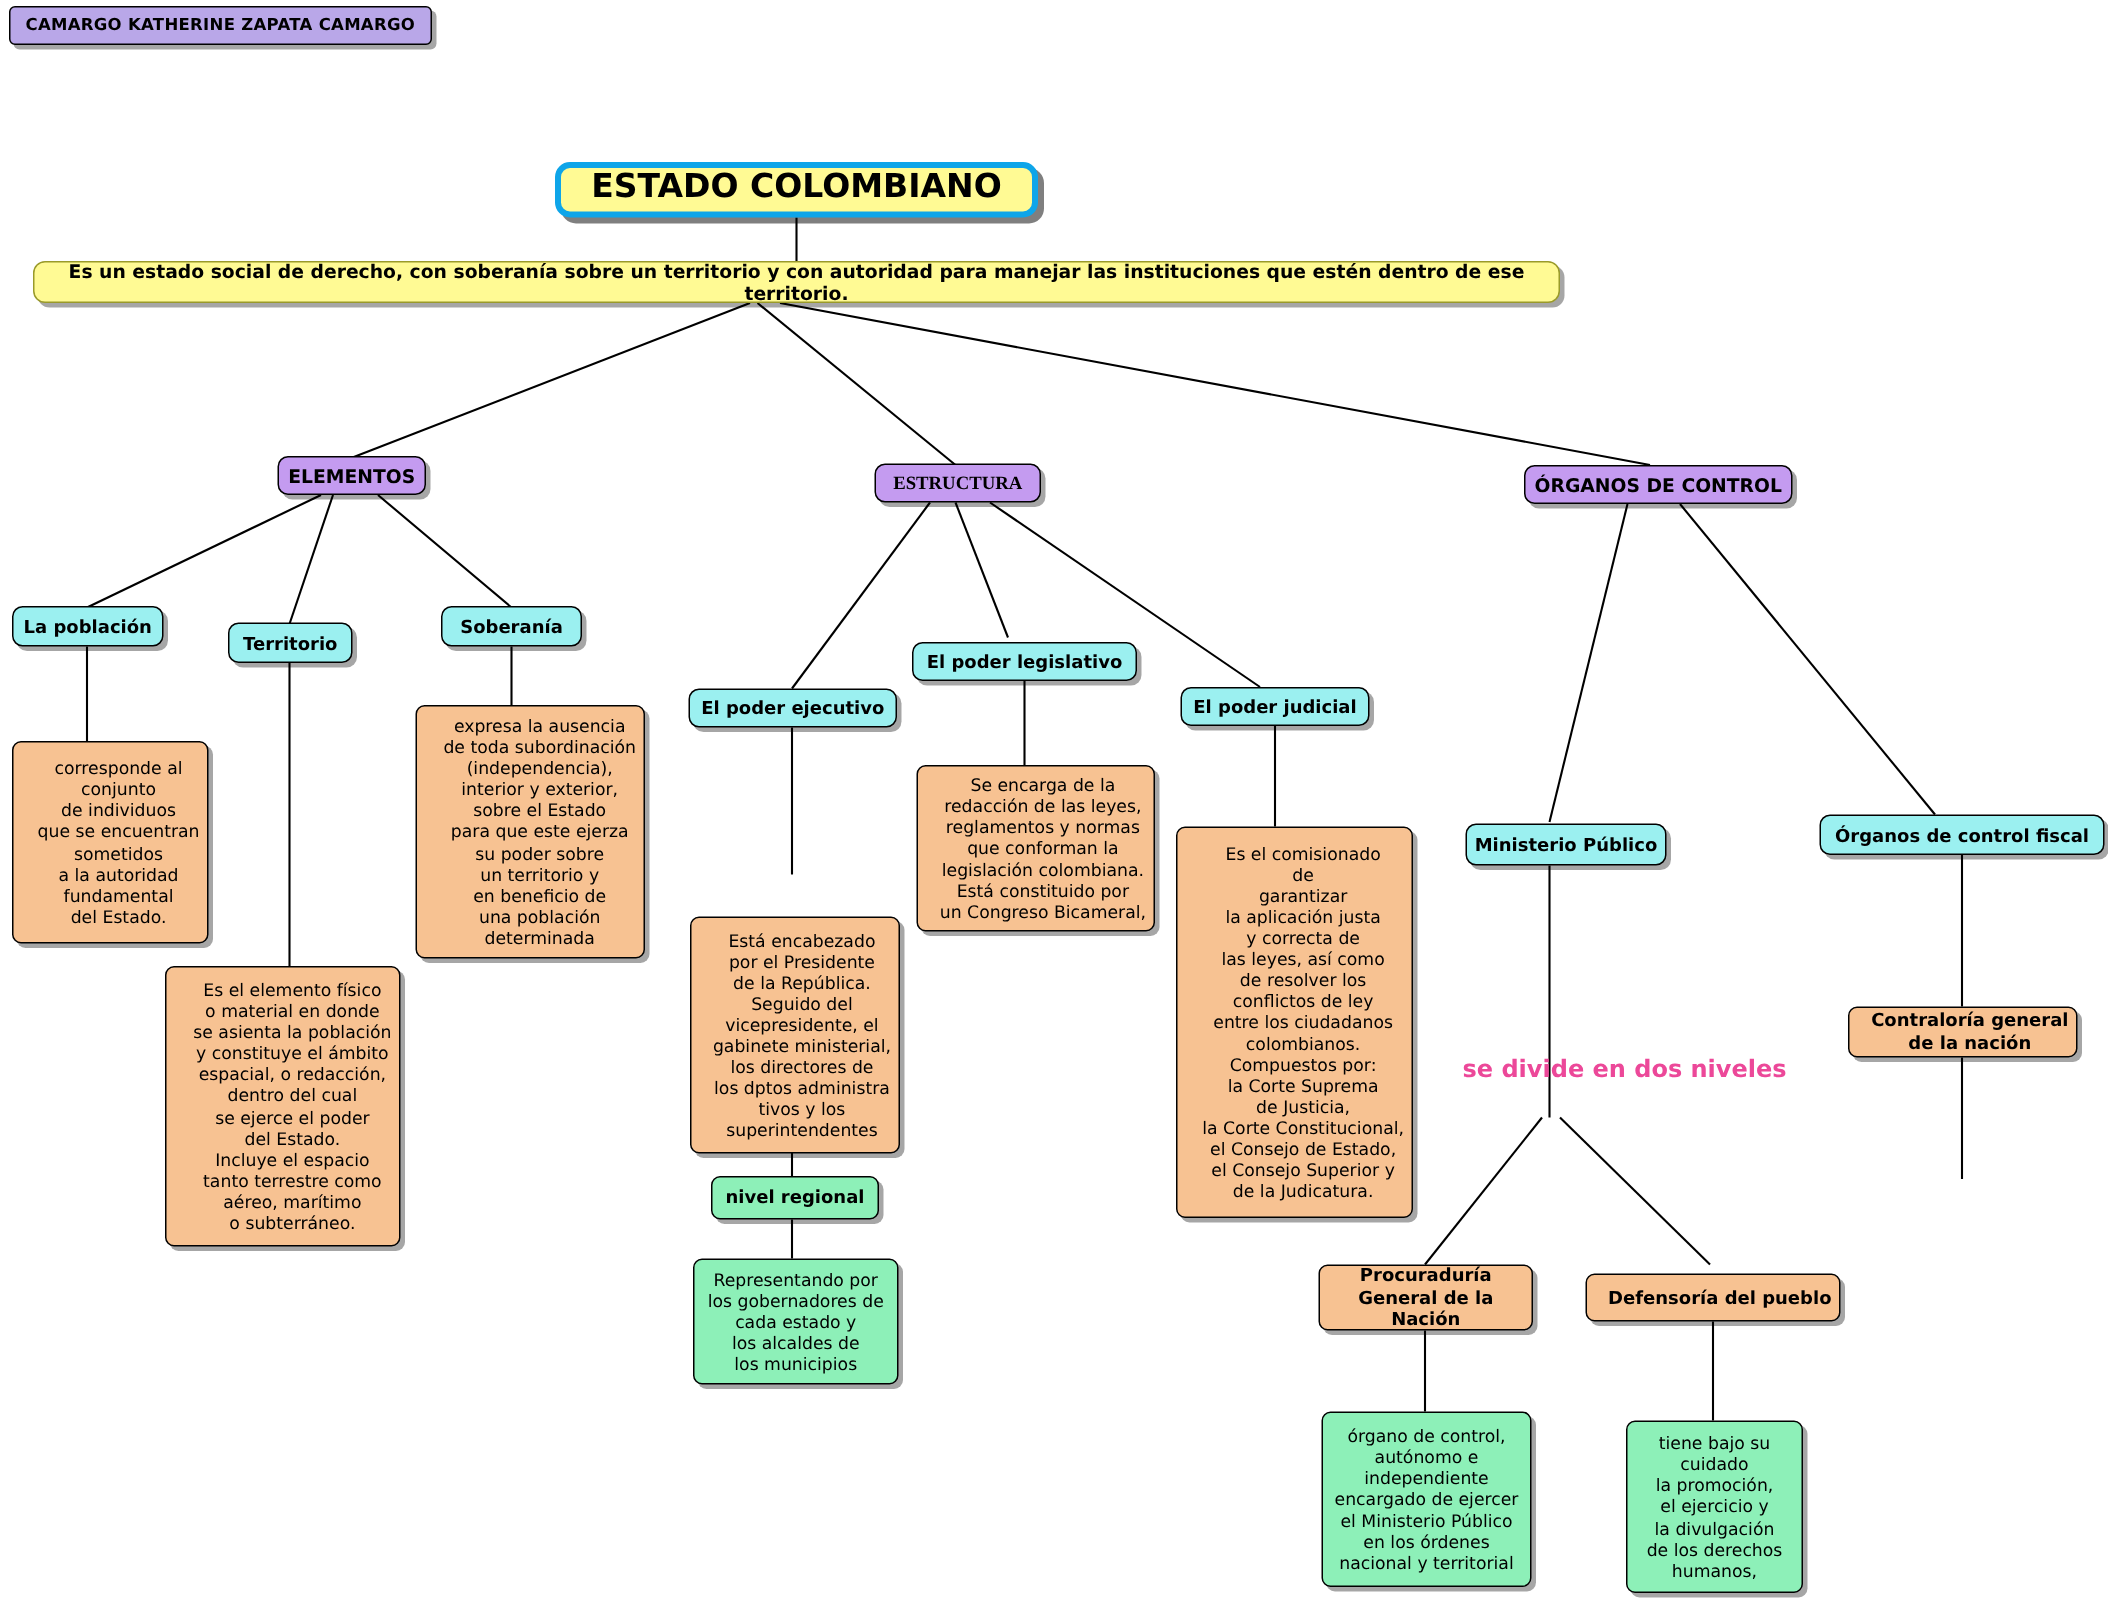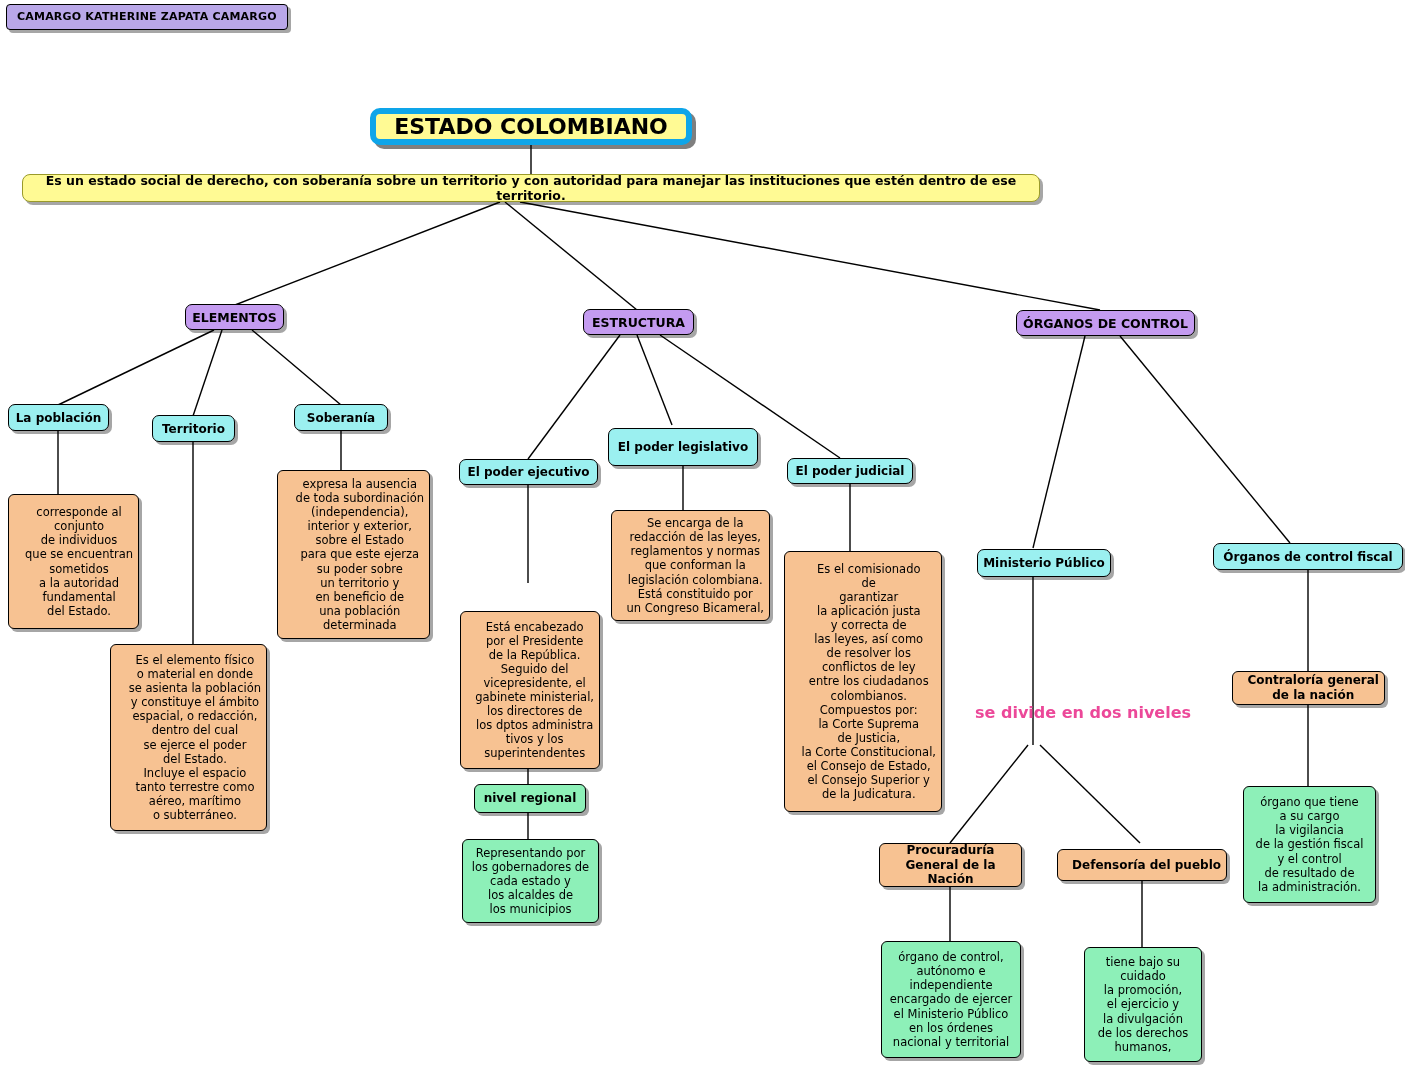--- a/index.html
+++ b/index.html
@@ -10,23 +10,23 @@
 
   .name-tag{
     position:absolute;left:6px;top:4px;
     background:#b9a7e8;border:1px solid #000;border-radius:4px;
     font-size:11px;font-weight:bold;color:#000;
     padding:5px 10px 6px 10px;letter-spacing:0.2px;
     box-shadow:3px 3px 0 rgba(0,0,0,0.35);
   }
 
   .title{
-    background:#fffa94;border:6px solid #0ea5e9;border-radius:10px;
+    background:#fffa94;border:4px solid #0ea5e9;border-radius:10px;
     font-size:22px;font-weight:bold;color:#000;
-    display:flex;align-items:flex-end;justify-content:center;
+    display:flex;align-items:flex-start;justify-content:center;
     box-shadow:4px 4px 0 rgba(0,0,0,0.5);
   }
   .subtitle{
     background:#fffa94;border:1px solid #9a9a2a;border-radius:8px;
     font-size:12.5px;font-weight:bold;color:#000;
     display:flex;align-items:center;justify-content:flex-end;
     box-shadow:3px 3px 0 rgba(0,0,0,0.35);
   }
   .purple{
     background:#c49bf0;border:1px solid #000;border-radius:7px;
@@ -124,21 +124,21 @@
       <span>ESTADO COLOMBIANO</span>
     </div>
 
   <div class="node subtitle" style="left:22px;top:174px;width:1018px;height:28px;">
       <span>Es un estado social de derecho, con soberanía sobre un territorio y con autoridad para manejar las instituciones que estén dentro de ese territorio.</span>
     </div>
 
   <div class="node purple" style="left:185px;top:304px;width:99px;height:26px;">
       <span>ELEMENTOS</span>
     </div>
-  <div class="node purple" style="left:583px;top:309px;width:111px;height:26px;">
+  <div class="node purple" style="left:583px;top:309px;width:111px;height:26px;font-family:Liberation Serif, serif;">
       <span>ESTRUCTURA</span>
     </div>
   <div class="node purple" style="left:1016px;top:310px;width:179px;height:26px;">
       <span>ÓRGANOS DE CONTROL</span>
     </div>
 
   <div class="node cyan" style="left:8px;top:404px;width:101px;height:27px;">
       <span>La población</span>
     </div>
   <div class="node orange txt" style="left:8px;top:494px;width:131px;height:135px;"><span>corresponde al
@@ -196,21 +196,21 @@
 superintendentes</span></div>
   <div class="node green bold" style="left:474px;top:784px;width:112px;height:29px;">
       <span>nivel regional</span>
     </div>
   <div class="node green txt" style="left:462px;top:839px;width:137px;height:84px;"><span>Representando por
 los gobernadores de
 cada estado y
 los alcaldes de
 los municipios</span></div>
 
-  <div class="node cyan" style="left:608px;top:428px;width:150px;height:38px;">
+  <div class="node cyan" style="left:608px;top:428px;width:150px;height:26px;">
       <span>El poder legislativo</span>
     </div>
   <div class="node orange txt" style="left:611px;top:510px;width:159px;height:111px;"><span>Se encarga de la
 redacción de las leyes,
 reglamentos y normas
 que conforman la
 legislación colombiana.
 Está constituido por
 un Congreso Bicameral,</span></div>
 
@@ -259,21 +259,14 @@
 el ejercicio y
 la divulgación
 de los derechos
 humanos,</span></div>
 
   <div class="node cyan" style="left:1213px;top:543px;width:190px;height:27px;">
       <span>Órganos de control fiscal</span>
     </div>
   <div class="node orange bold txt" style="left:1232px;top:671px;width:153px;height:34px;"><span>Contraloría general
 de la nación</span></div>
-  <div class="node green txt" style="left:1243px;top:786px;width:133px;height:117px;"><span>órgano que tiene
-a su cargo
-la vigilancia
-de la gestión fiscal
-y el control
-de resultado de
-la administración.</span></div>
 
 </div>
 
 </body></html>

